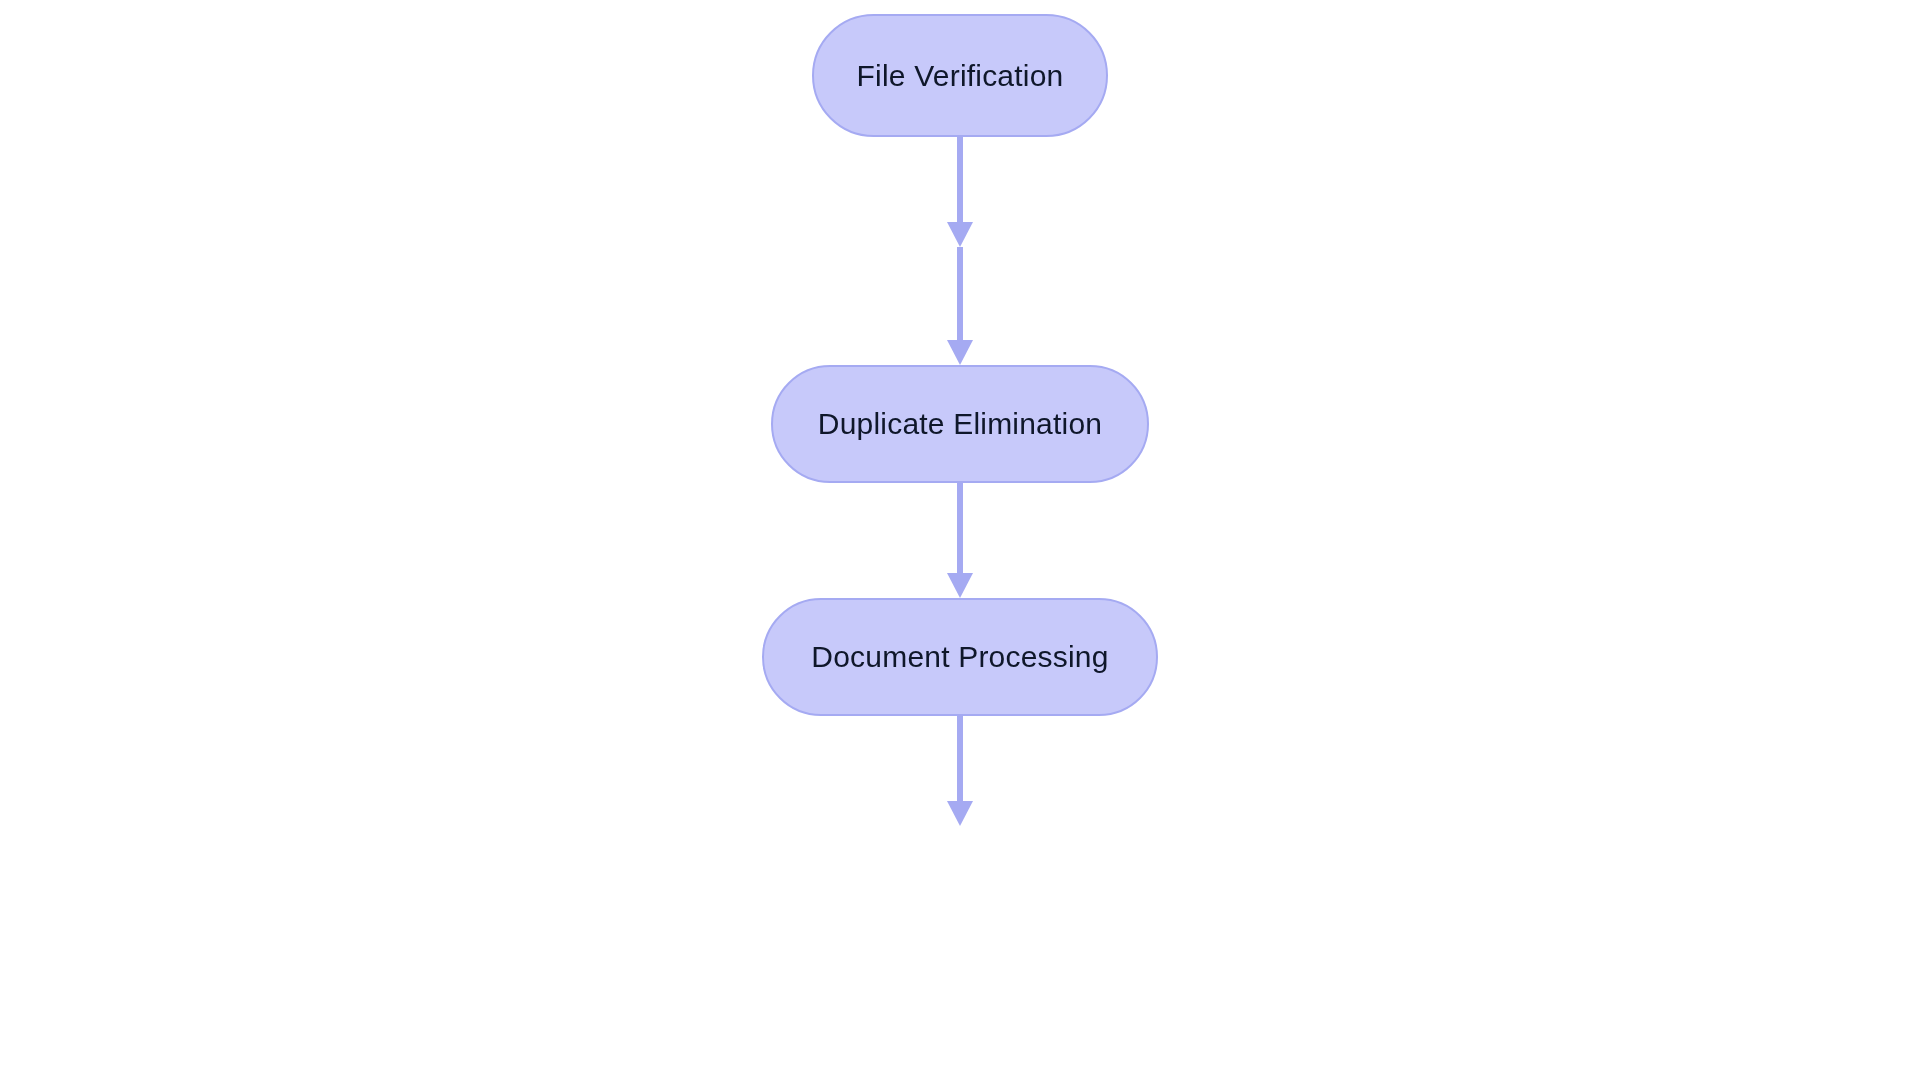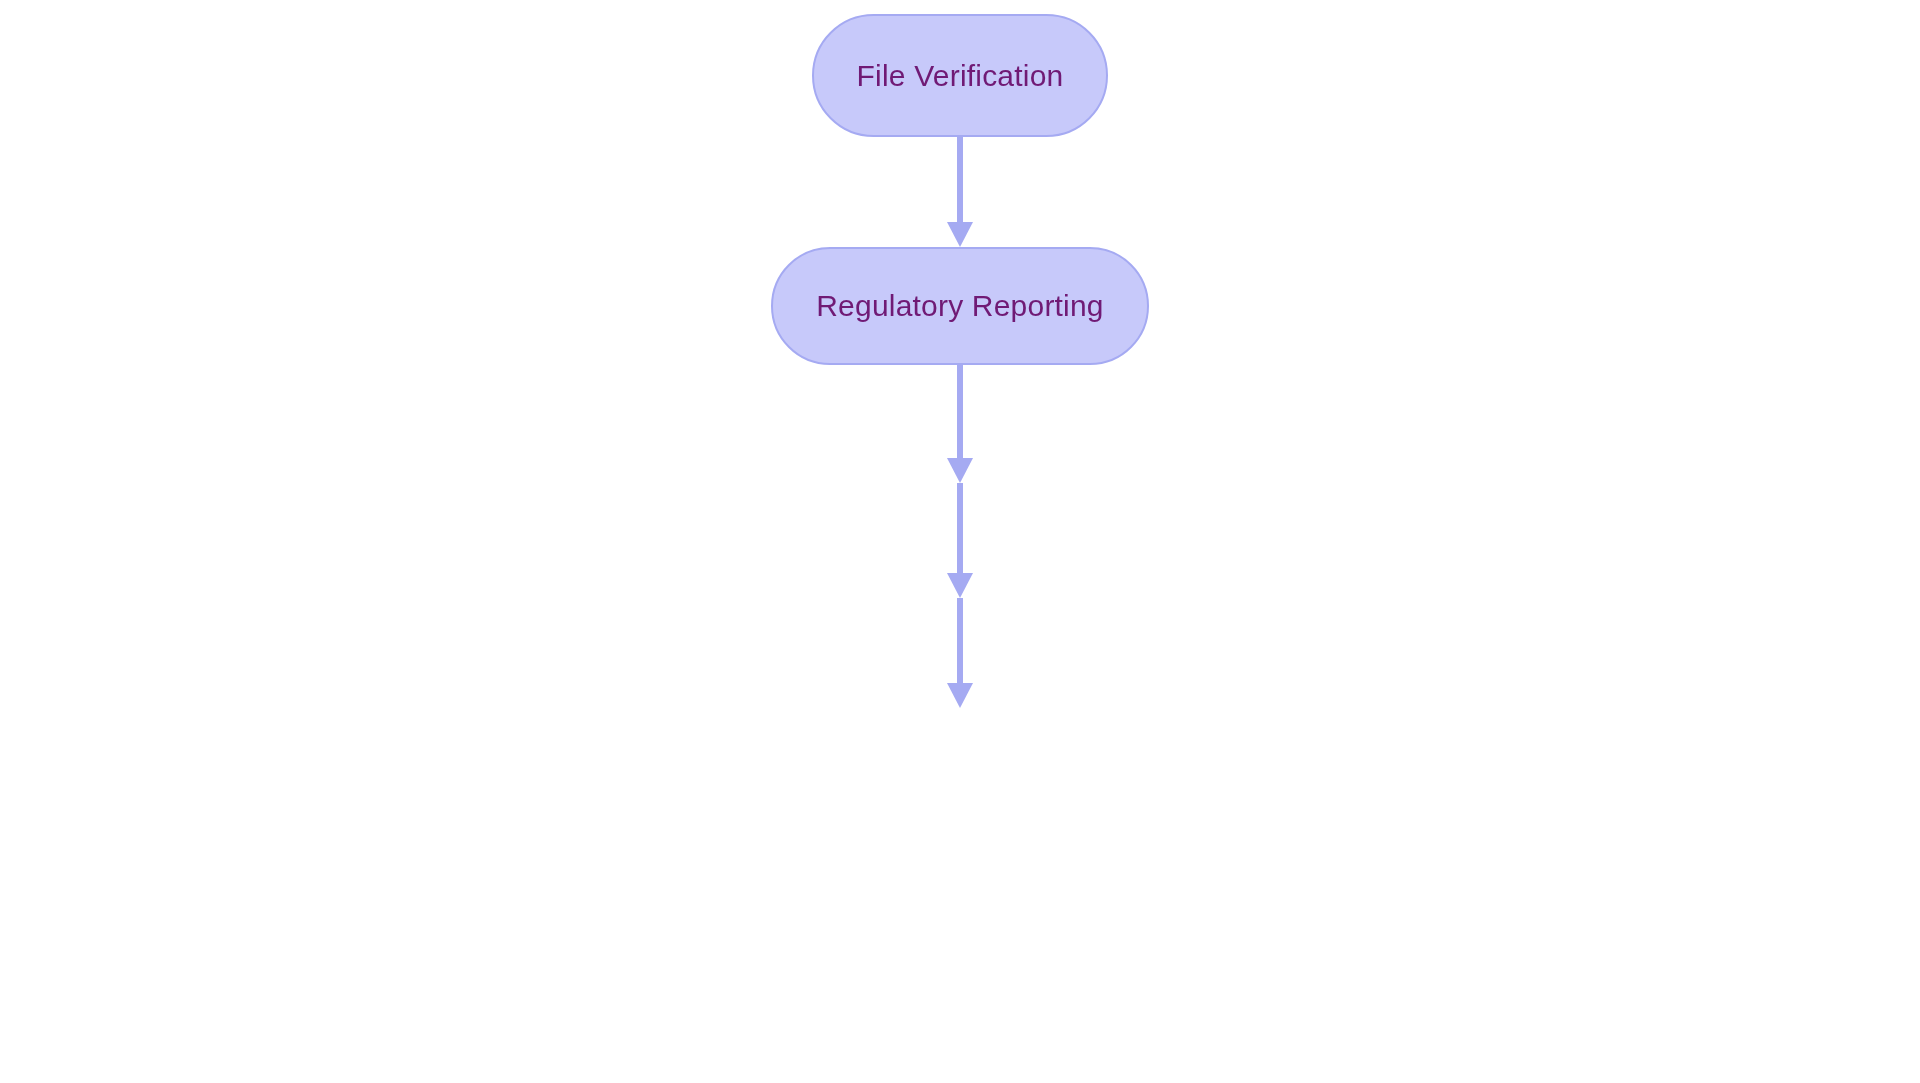--- a/index.html
+++ b/index.html
@@ -30,21 +30,21 @@
     align-items: center;
   }
   .flow-node {
     box-sizing: border-box;
     display: flex;
     align-items: center;
     justify-content: center;
     background: #c7c9fa;
     border: 2px solid #a5aaf2;
     border-radius: 999px;
-    color: #701a75;
+    color: #0f172a;
     font-size: 30px;
     font-weight: 400;
     letter-spacing: 0.2px;
     white-space: nowrap;
     line-height: 1;
   }
   .flow-node-label {
     display: block;
     padding: 0 10px;
   }
@@ -66,39 +66,42 @@
       <span class="flow-node-label">File Verification</span>
     </div>
 
     <span class="flow-arrow" style="height:110px;">
       <svg width="30" height="110" viewBox="0 0 30 110" xmlns="http://www.w3.org/2000/svg">
         <line x1="15" y1="0" x2="15" y2="88" stroke="#a5aaf2" stroke-width="6"></line>
         <polygon points="2,85 28,85 15,110" fill="#a5aaf2"></polygon>
       </svg>
     </span>
 
-    <div class="flow-node" style="width:378px;height:118px;">
-      <span class="flow-node-label">Regulatory Reporting</span>
-    </div>
 
     <span class="flow-arrow" style="height:118px;">
       <svg width="30" height="118" viewBox="0 0 30 118" xmlns="http://www.w3.org/2000/svg">
         <line x1="15" y1="0" x2="15" y2="96" stroke="#a5aaf2" stroke-width="6"></line>
         <polygon points="2,93 28,93 15,118" fill="#a5aaf2"></polygon>
       </svg>
     </span>
 
+    <div class="flow-node" style="width:378px;height:118px;">
+      <span class="flow-node-label">Duplicate Elimination</span>
+    </div>
 
     <span class="flow-arrow" style="height:115px;">
       <svg width="30" height="115" viewBox="0 0 30 115" xmlns="http://www.w3.org/2000/svg">
         <line x1="15" y1="0" x2="15" y2="93" stroke="#a5aaf2" stroke-width="6"></line>
         <polygon points="2,90 28,90 15,115" fill="#a5aaf2"></polygon>
       </svg>
     </span>
 
+    <div class="flow-node" style="width:396px;height:118px;">
+      <span class="flow-node-label">Document Processing</span>
+    </div>
 
     <span class="flow-arrow" style="height:110px;">
       <svg width="30" height="110" viewBox="0 0 30 110" xmlns="http://www.w3.org/2000/svg">
         <line x1="15" y1="0" x2="15" y2="88" stroke="#a5aaf2" stroke-width="6"></line>
         <polygon points="2,85 28,85 15,110" fill="#a5aaf2"></polygon>
       </svg>
     </span>
 
 
   </div>

